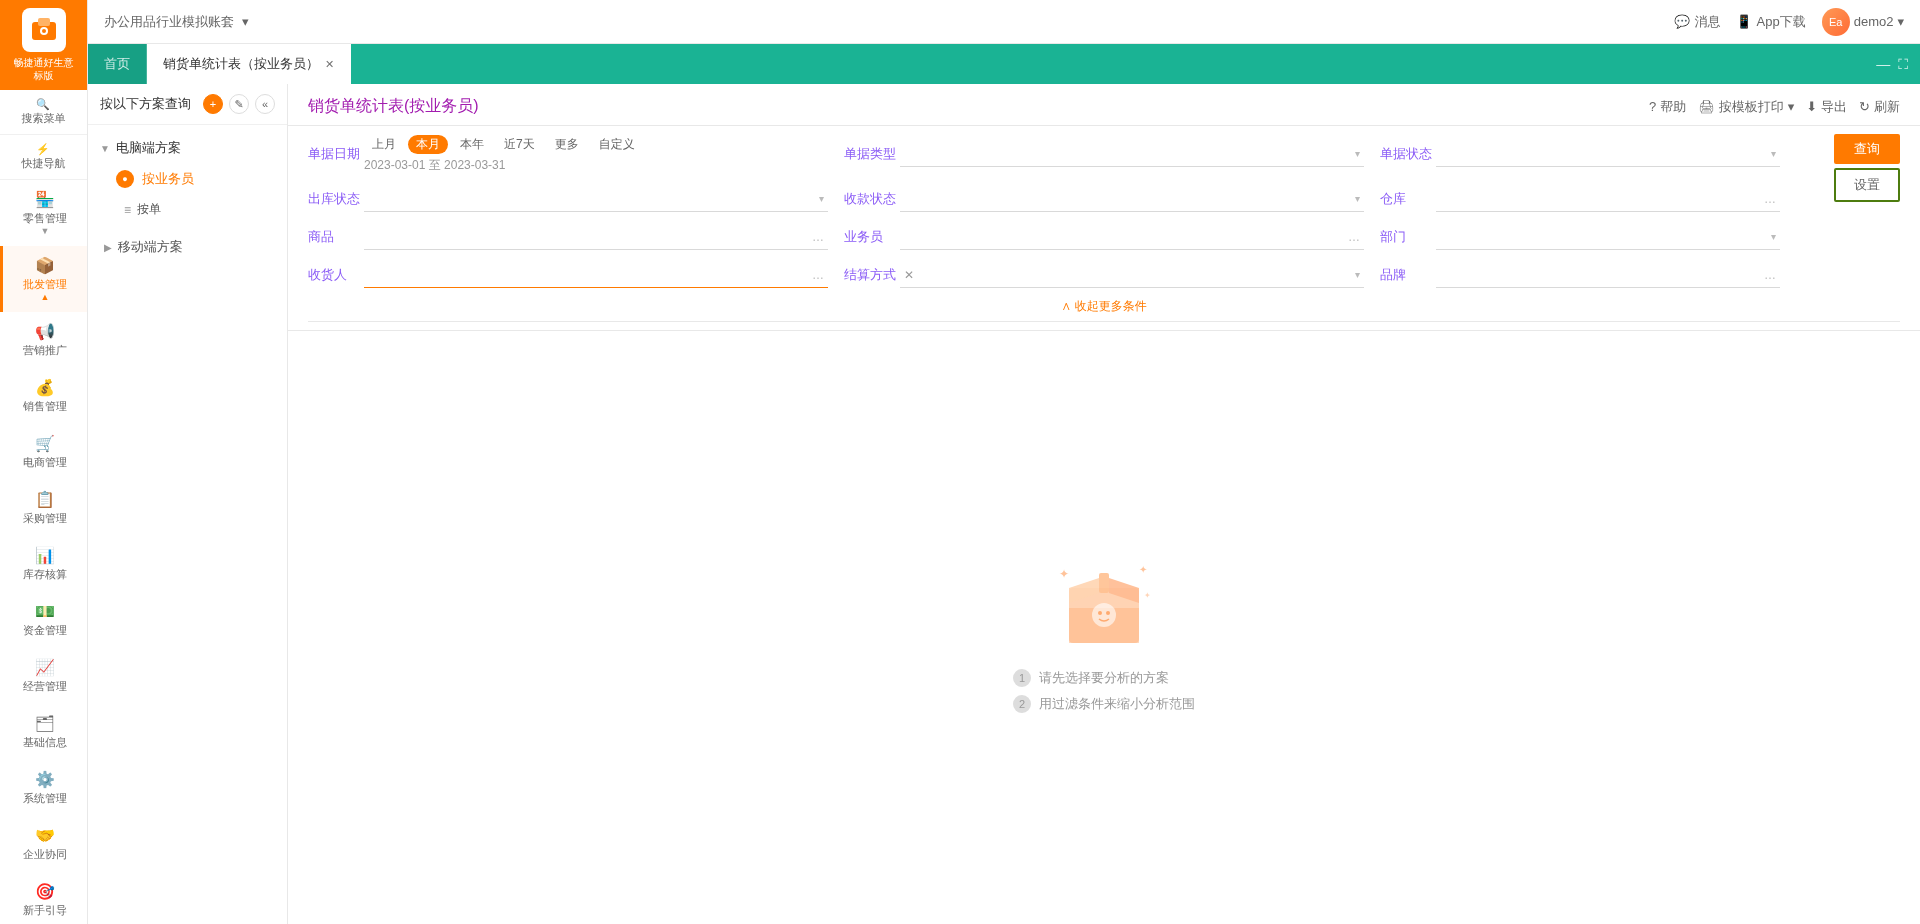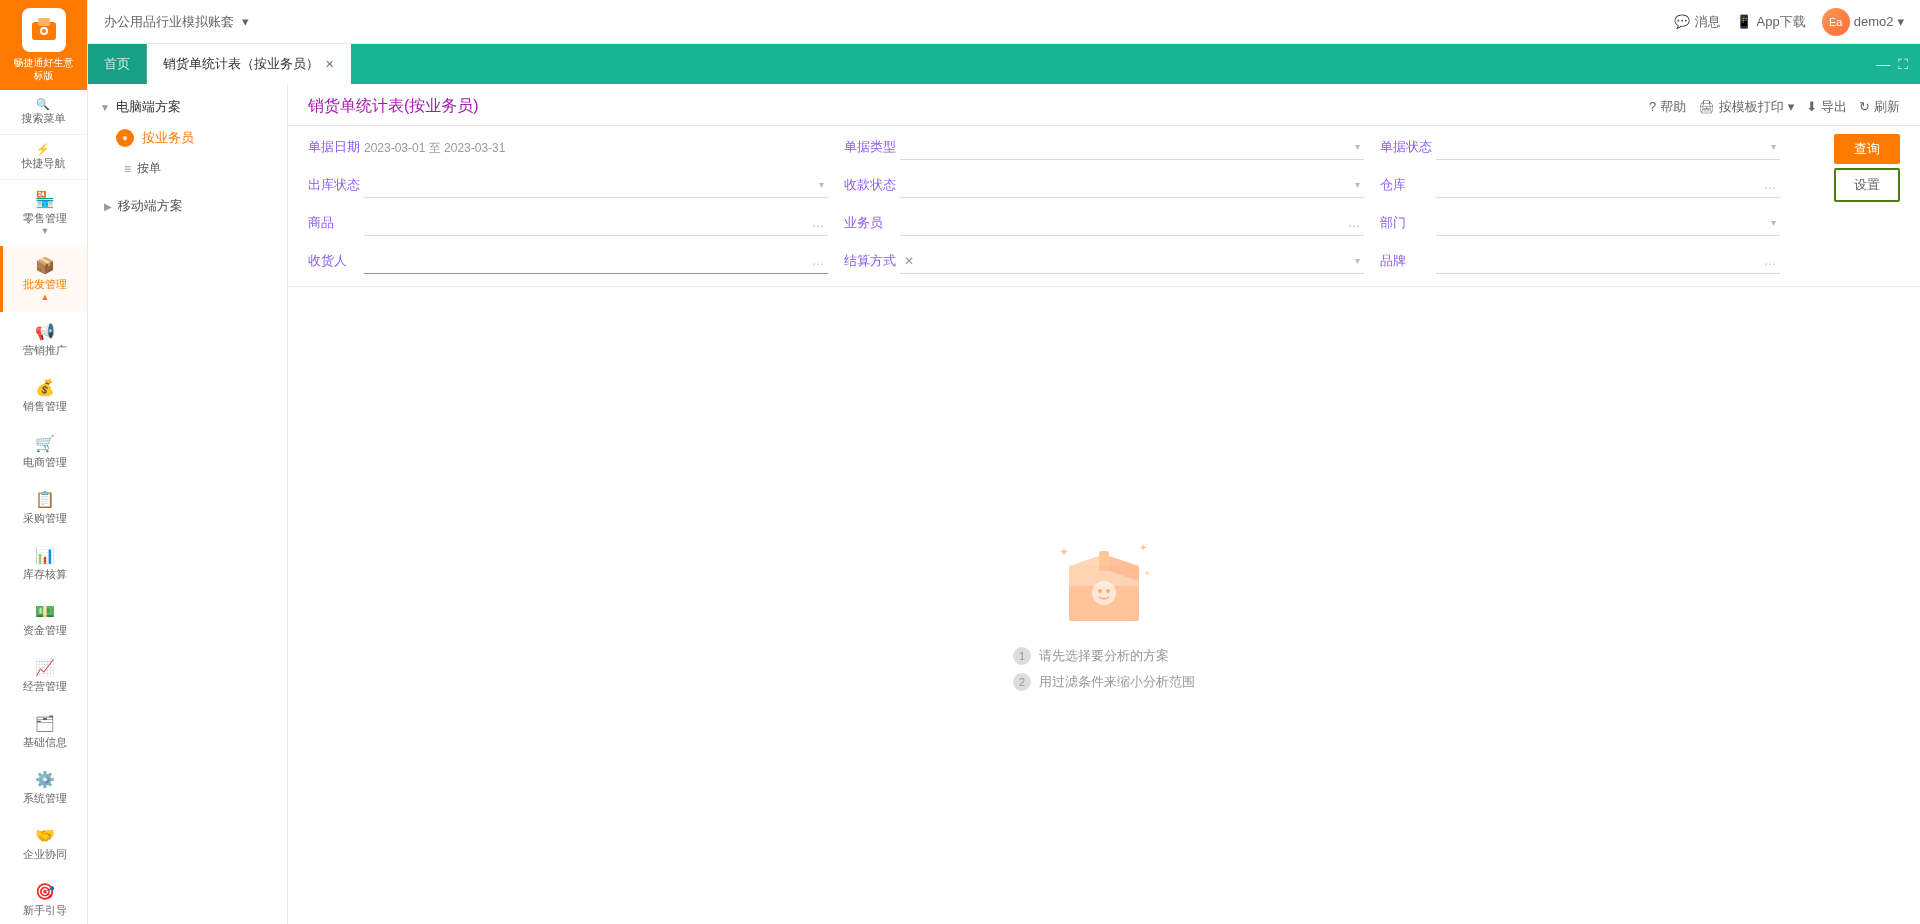--- a/index.html
+++ b/index.html
@@ -211,20 +211,28 @@
     </div>
     <div class="tabbar-right">
       <span class="tabbar-icon">—</span>
       <span class="tabbar-icon">⛶</span>
     </div>
   </div>
 
   <div class="page-content">
 
     <div class="left-panel">
+      <div class="left-panel-header">
+        <span class="left-panel-header-title">按以下方案查询</span>
+        <div class="left-panel-actions">
+          <div class="left-panel-action-icon add">+</div>
+          <div class="left-panel-action-icon">✎</div>
+          <div class="left-panel-action-icon">«</div>
+        </div>
+      </div>
       <div class="scheme-group">
         <div class="scheme-group-header">
           <span class="scheme-group-arrow">▼</span>
           <span>电脑端方案</span>
         </div>
         <div class="scheme-item active">
           <div class="scheme-item-icon">●</div>
           <span>按业务员</span>
         </div>
         <div class="scheme-sub-item">
@@ -267,20 +275,28 @@
 
       <div class="main-filter-area">
 
         <div style="display:flex; align-items:flex-start; position:relative;">
           <div style="flex:1;">
 
             <div class="filter-row-grid" style="padding-bottom:4px;">
               <div class="f-item">
                 <span class="f-label">单据日期</span>
                 <div style="flex:1; display:flex; flex-direction:column;">
+                  <div style="display:flex; align-items:center; gap:4px; flex-wrap:wrap;">
+                    <span class="date-tab">上月</span>
+                    <span class="date-tab active" style="background:#ff7a00;color:#fff;border-radius:10px;padding:1px 8px;">本月</span>
+                    <span class="date-tab">本年</span>
+                    <span class="date-tab">近7天</span>
+                    <span class="date-tab">更多</span>
+                    <span class="date-tab">自定义</span>
+                  </div>
                   <div style="font-size:12px;color:#999;margin-top:2px;">2023-03-01 至 2023-03-31</div>
                 </div>
               </div>
               <div class="f-item">
                 <span class="f-label">单据类型</span>
                 <div class="f-input">
                   <span></span>
                   <span class="f-arrow">▾</span>
                 </div>
               </div>
@@ -367,20 +383,24 @@
               </div>
             </div>
           </div>
 
           <div style="position:absolute;right:0;top:0;display:flex;flex-direction:column;gap:4px;padding-top:8px;">
             <button class="btn-query">查询</button>
             <button class="btn-settings">设置</button>
           </div>
         </div>
 
+        <div class="collapse-btn" style="text-align:center;padding:6px 0;color:#ff7a00;font-size:12px;cursor:pointer;">
+          <span>∧</span>
+          <span>收起更多条件</span>
+        </div>
       </div>
 
       <div class="empty-state">
         <div style="display:flex;align-items:center;justify-content:center;">
 
           <svg width="120" height="110" viewBox="0 0 120 110">
 
             <rect x="25" y="45" width="70" height="55" rx="4" fill="#ffc8a0" opacity="0.8"></rect>
 
             <rect x="25" y="65" width="70" height="35" rx="0" fill="#ffb380" opacity="0.5"></rect>

